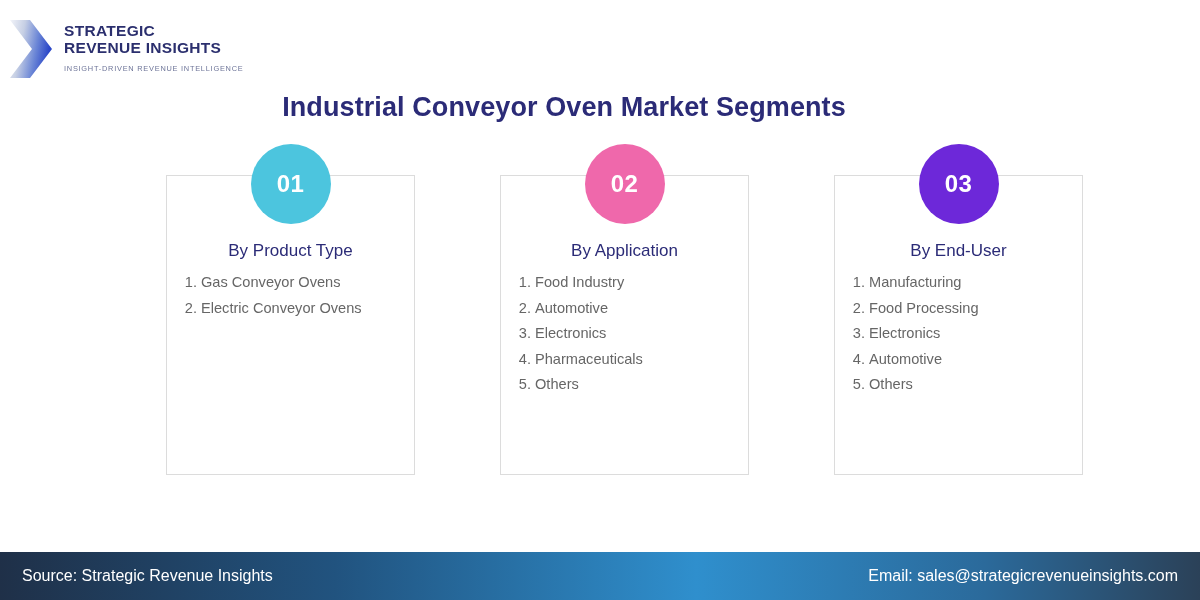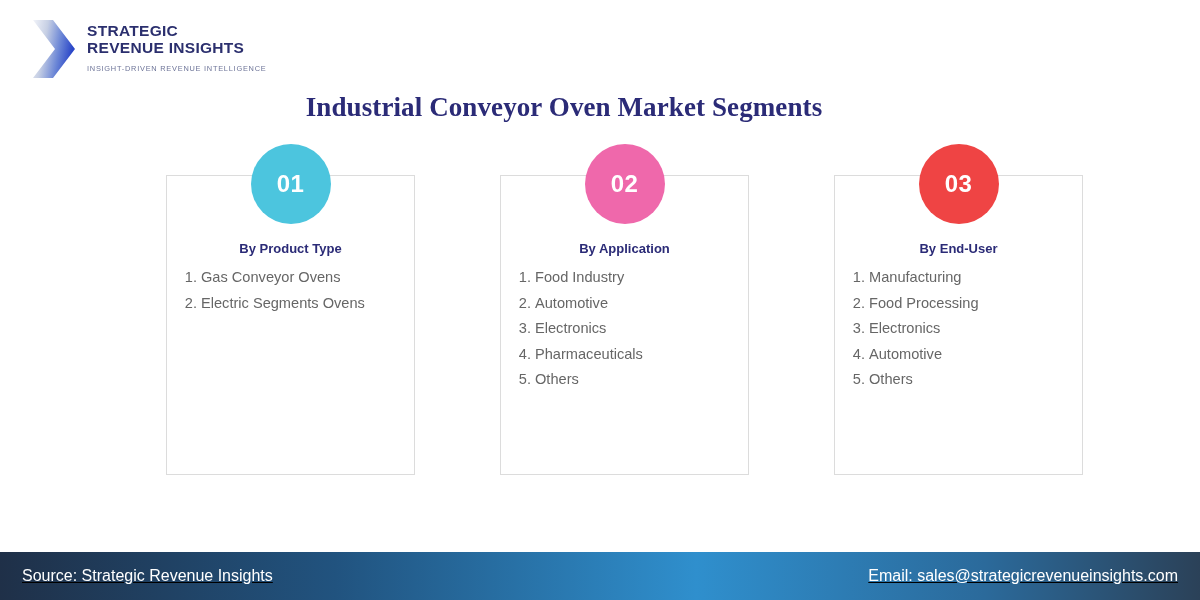--- a/index.html
+++ b/index.html
@@ -11,21 +11,21 @@
     height: 600px;
     background: #ffffff;
     font-family: "Liberation Sans", sans-serif;
     overflow: hidden;
     position: relative;
   }
 
   
   .logo-block {
     position: absolute;
-    left: 31px;
+    left: 8px;
     top: 18px;
     display: flex;
     align-items: flex-start;
   }
   .logo-mark {
     width: 46px;
     height: 62px;
     flex: 0 0 auto;
     margin-right: 10px;
   }
@@ -52,21 +52,20 @@
   .page-title {
     position: absolute;
     top: 92px;
     left: 0;
     width: 1128px;
     text-align: center;
     font-size: 27px;
     font-weight: bold;
     color: #2b2b77;
     letter-spacing: 0.1px;
-    font-family: Liberation Serif, serif;
   }
 
   
   .cards {
     position: absolute;
     top: 175px;
     left: 166px;
     width: 917px;
     display: flex;
     justify-content: space-between;
@@ -91,22 +90,22 @@
     align-items: center;
     justify-content: center;
     color: #ffffff;
     font-size: 24px;
     font-weight: bold;
     letter-spacing: 0.5px;
   }
   .card-heading {
     margin-top: 65px;
     text-align: center;
-    font-size: 13px;
-    font-weight: bold;
+    font-size: 17px;
+    font-weight: normal;
     color: #2b2b77;
   }
   .card-list {
     margin: 9px 0 0 0;
     padding: 0 14px 0 34px;
     list-style-position: outside;
     list-style-type: decimal;
   }
   .card-list li {
     font-size: 14.6px;
@@ -120,21 +119,20 @@
     left: 0;
     bottom: 0;
     width: 1200px;
     height: 48px;
     background: linear-gradient(90deg, #1f3048 0%, #21537f 28%, #2f8fcd 58%, #2b6a9b 82%, #2b4158 100%);
     display: flex;
     align-items: center;
     justify-content: space-between;
     box-sizing: border-box;
     padding: 8px 22px;
-    text-decoration: underline;
   }
   .footer span {
     color: #ffffff;
     font-size: 16px;
   }
 </style>
 </head>
 <body>
 
 <div class="logo-block">
@@ -160,38 +158,38 @@
 
 <div class="page-title">Industrial Conveyor Oven Market Segments</div>
 
 <div class="cards">
 
   <div class="card">
     <div class="card-badge" style="background: rgb(76, 197, 222);">01</div>
     <div class="card-heading">By Product Type</div>
     <ol class="card-list">
       <li>Gas Conveyor Ovens</li>
-      <li>Electric Segments Ovens</li>
+      <li>Electric Conveyor Ovens</li>
     </ol>
   </div>
 
   <div class="card">
     <div class="card-badge" style="background: rgb(239, 104, 171);">02</div>
     <div class="card-heading">By Application</div>
     <ol class="card-list">
       <li>Food Industry</li>
       <li>Automotive</li>
       <li>Electronics</li>
       <li>Pharmaceuticals</li>
       <li>Others</li>
     </ol>
   </div>
 
   <div class="card">
-    <div class="card-badge" style="background: #ef4444;">03</div>
+    <div class="card-badge" style="background: #6d28d9;">03</div>
     <div class="card-heading">By End-User</div>
     <ol class="card-list">
       <li>Manufacturing</li>
       <li>Food Processing</li>
       <li>Electronics</li>
       <li>Automotive</li>
       <li>Others</li>
     </ol>
   </div>
 

